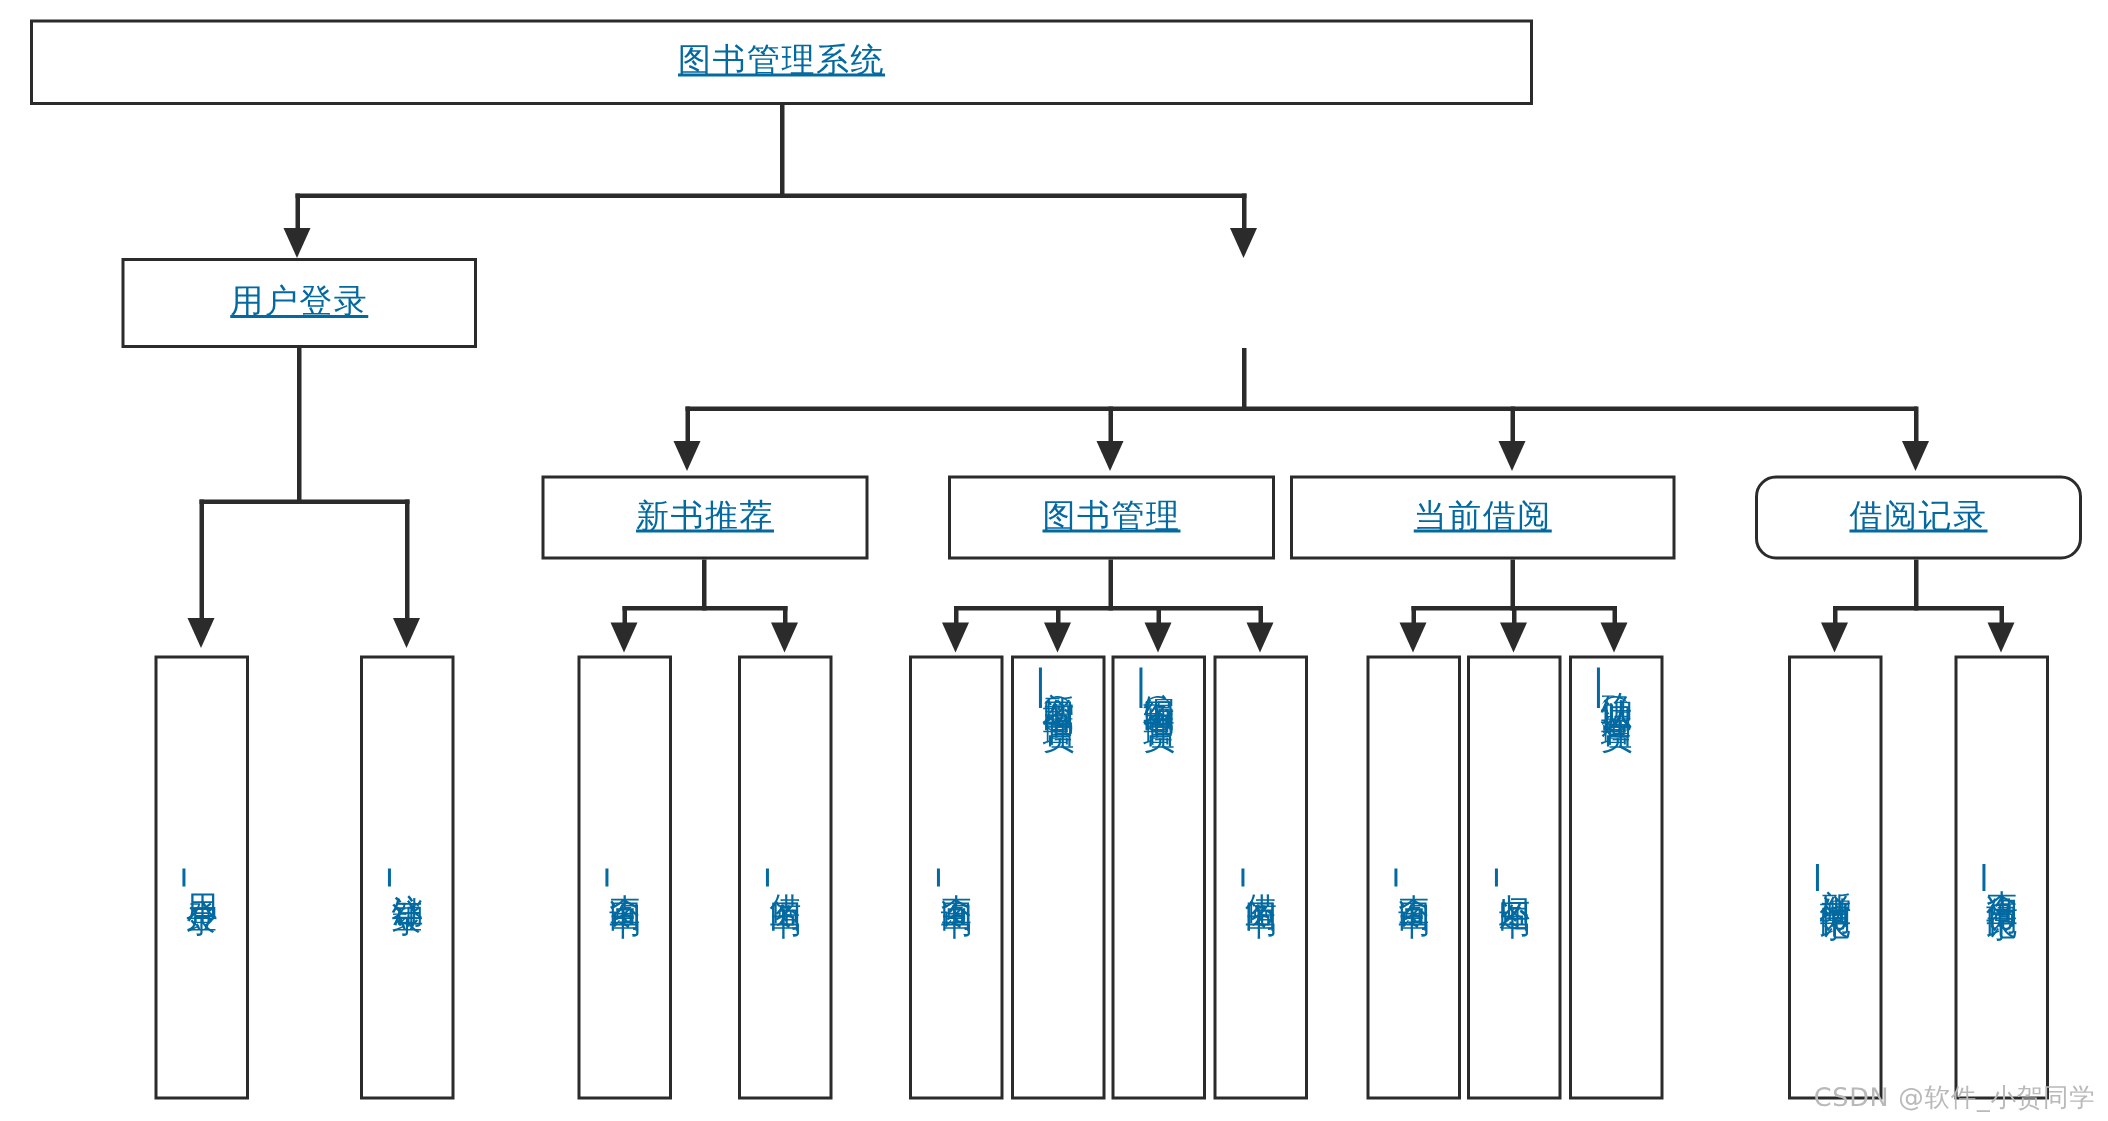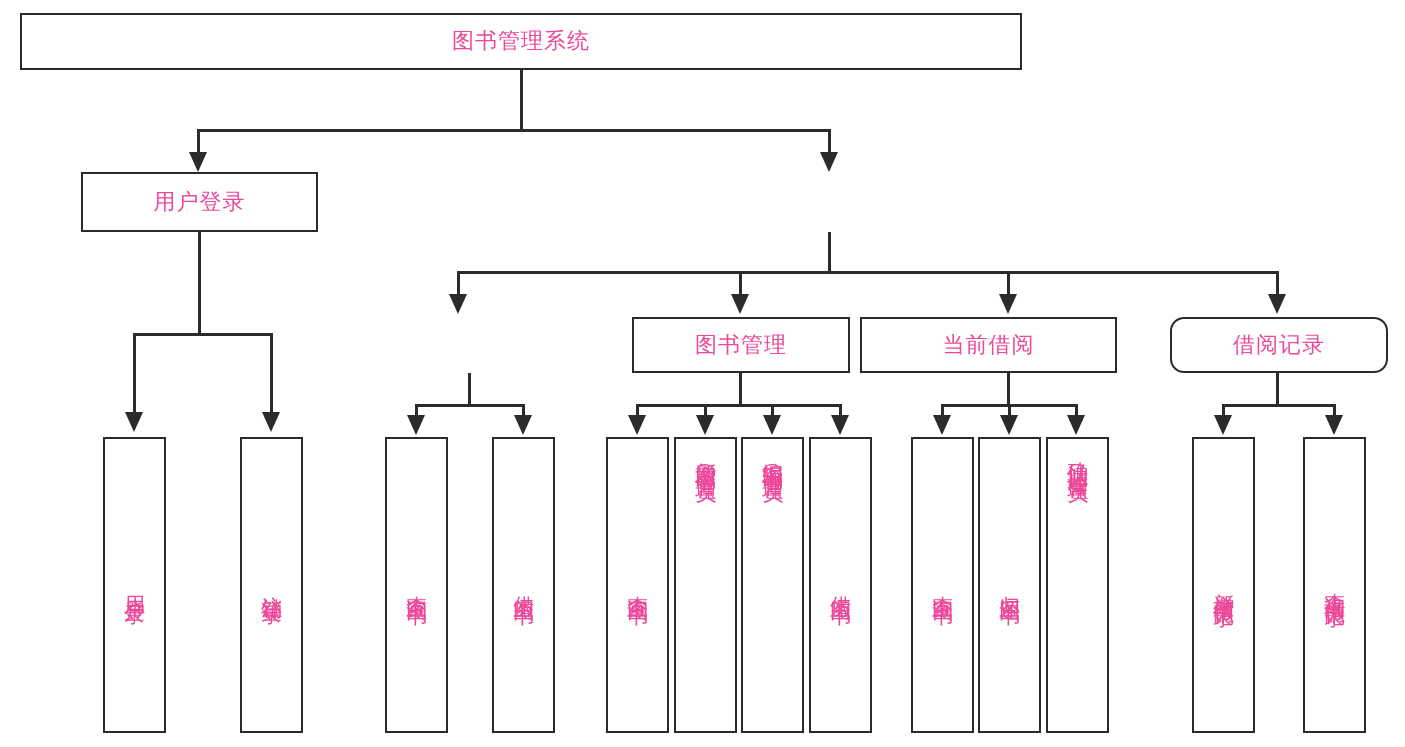--- a/index.html
+++ b/index.html
@@ -18,21 +18,22 @@
     overflow: hidden;
   }
   .node {
     position: absolute;
     box-sizing: border-box;
     border: 2px solid #2b2b2b;
     background: #ffffff;
     display: flex;
     align-items: center;
     justify-content: center;
-    color: #ec4899;
+    color: #0369a1;
+    text-decoration: underline;
   }
   .node.horiz {
     font-size: 22px;
     line-height: 1.2;
     letter-spacing: 1px;
   }
   .node.vert {
     writing-mode: vertical-rl;
     text-orientation: upright;
     font-size: 21px;
@@ -104,20 +105,23 @@
   <div class="conn hline" style="left:457px; top:271px; width:821px; height:3px;"></div>
   <div class="conn vline" style="left:457px; top:271px; width:3px; height:26px;"></div>
   <div class="arrow" style="left:449px; top:294px;"></div>
   <div class="conn vline" style="left:739px; top:271px; width:3px; height:26px;"></div>
   <div class="arrow" style="left:731px; top:294px;"></div>
   <div class="conn vline" style="left:1007px; top:271px; width:3px; height:26px;"></div>
   <div class="arrow" style="left:999px; top:294px;"></div>
   <div class="conn vline" style="left:1276px; top:271px; width:3px; height:26px;"></div>
   <div class="arrow" style="left:1268px; top:294px;"></div>
 
+  <div class="node horiz" style="left:361px; top:317px; width:218px; height:56px;">
+    <span>新书推荐</span>
+  </div>
   <div class="node horiz" style="left:632px; top:317px; width:218px; height:56px;">
     <span>图书管理</span>
   </div>
   <div class="node horiz" style="left:860px; top:317px; width:257px; height:56px;">
     <span>当前借阅</span>
   </div>
   <div class="node horiz" style="left:1170px; top:317px; width:218px; height:56px;border-radius:14px;">
     <span>借阅记录</span>
   </div>
 
@@ -192,14 +196,15 @@
     <span>确认归还（管理员）</span>
   </div>
 
   <div class="node vert" style="left:1192px; top:437px; width:63px; height:296px;">
     <span>新增借阅记录</span>
   </div>
   <div class="node vert" style="left:1303px; top:437px; width:63px; height:296px;">
     <span>查询借阅记录</span>
   </div>
 
+  <div id="watermark">CSDN @软件_小贺同学</div>
 
 </div>
 
 </body></html>

